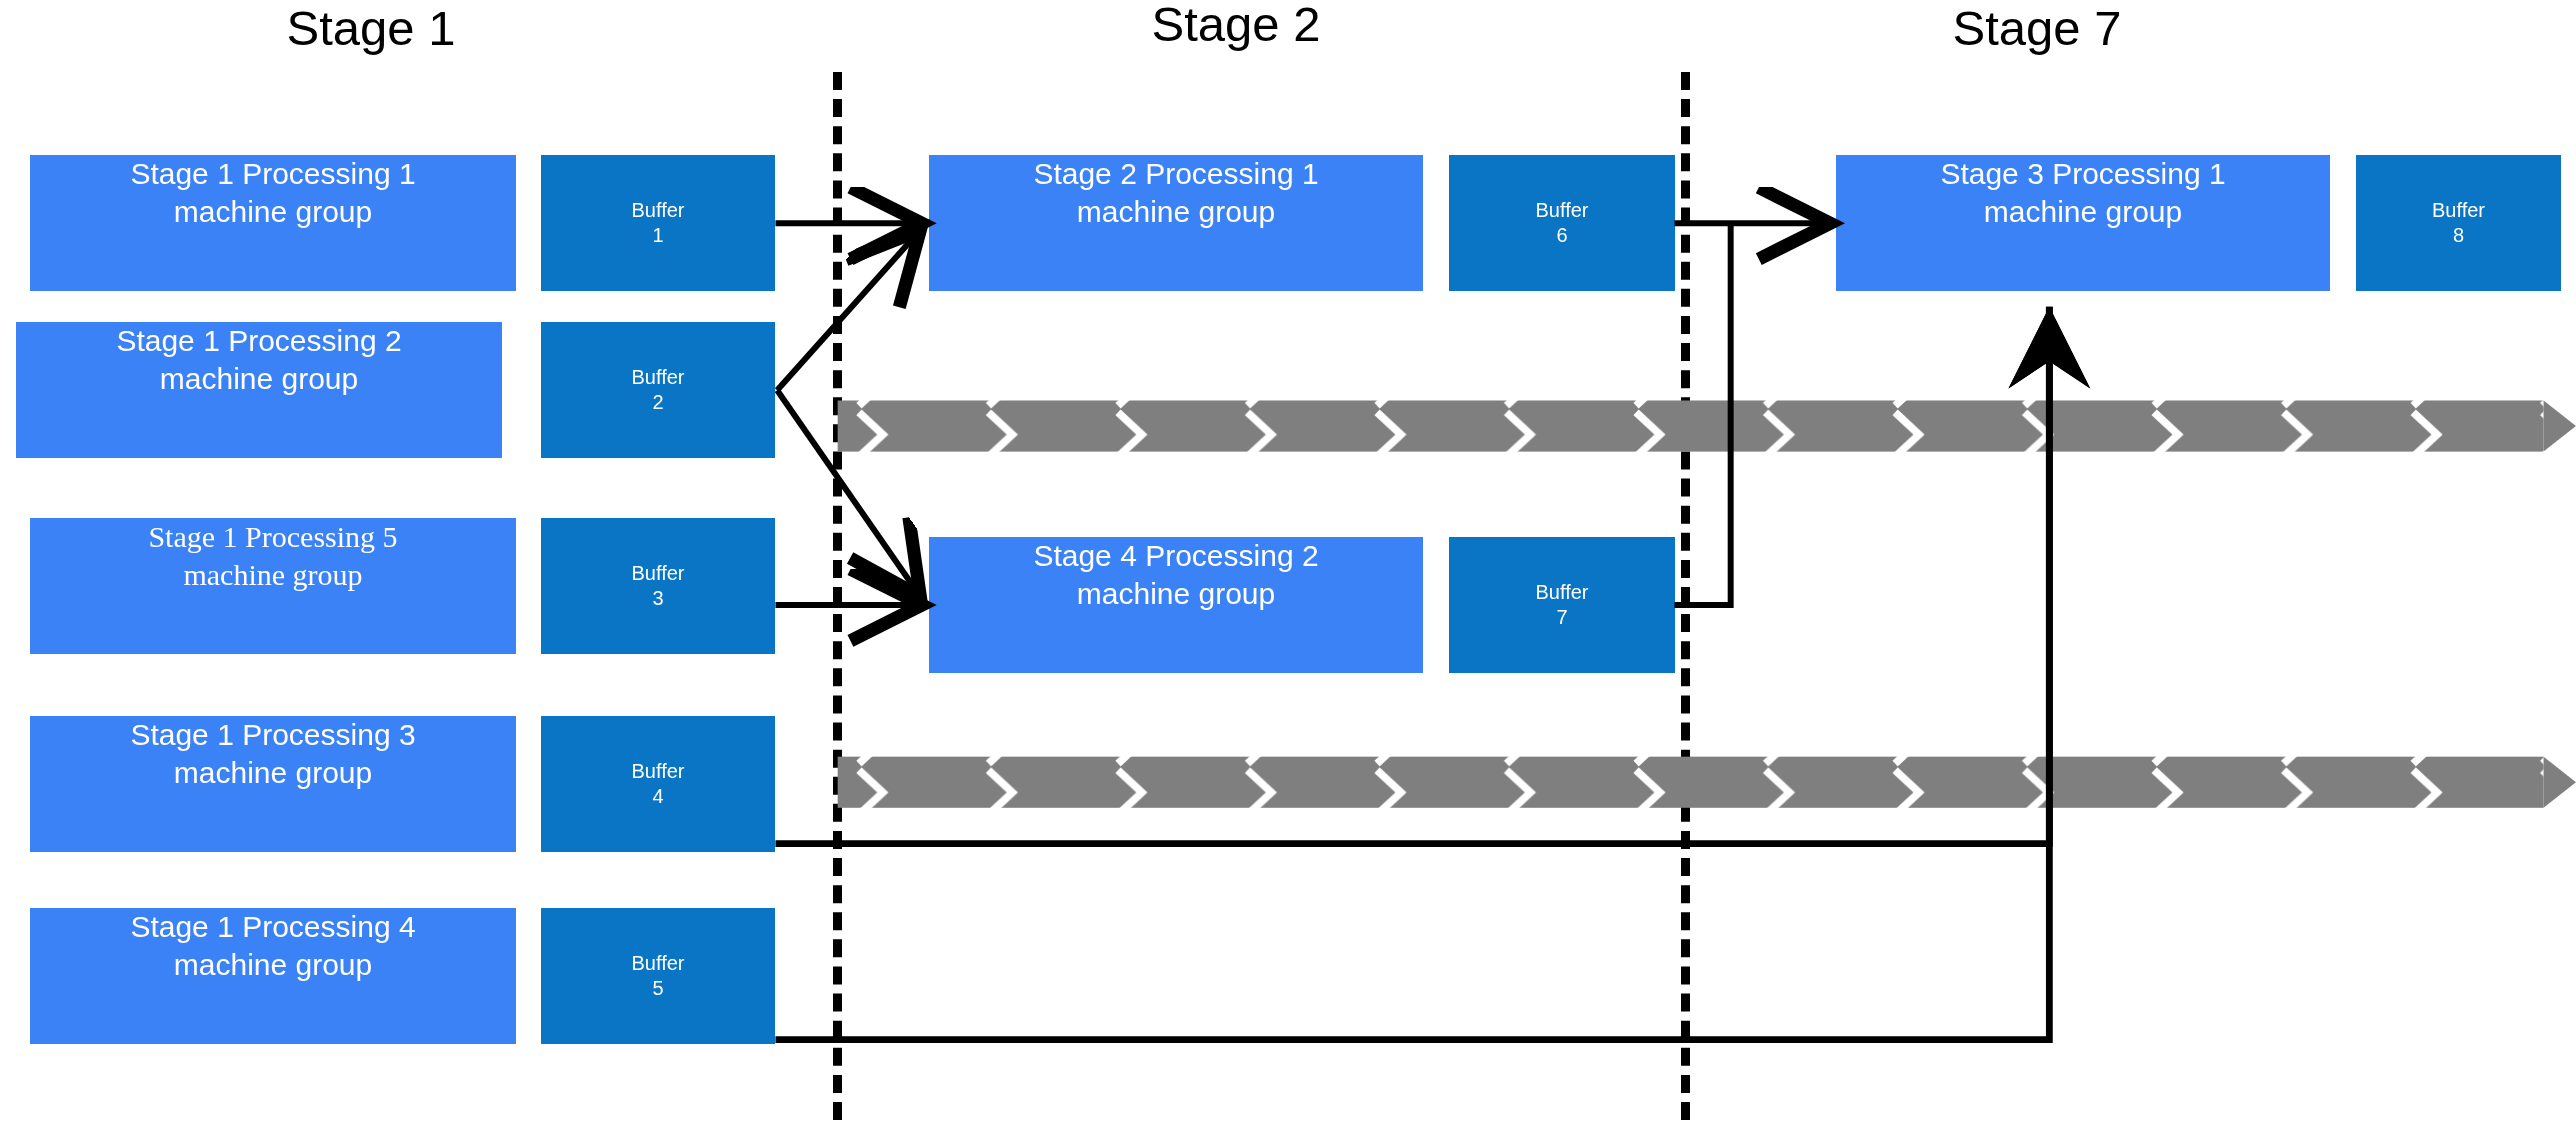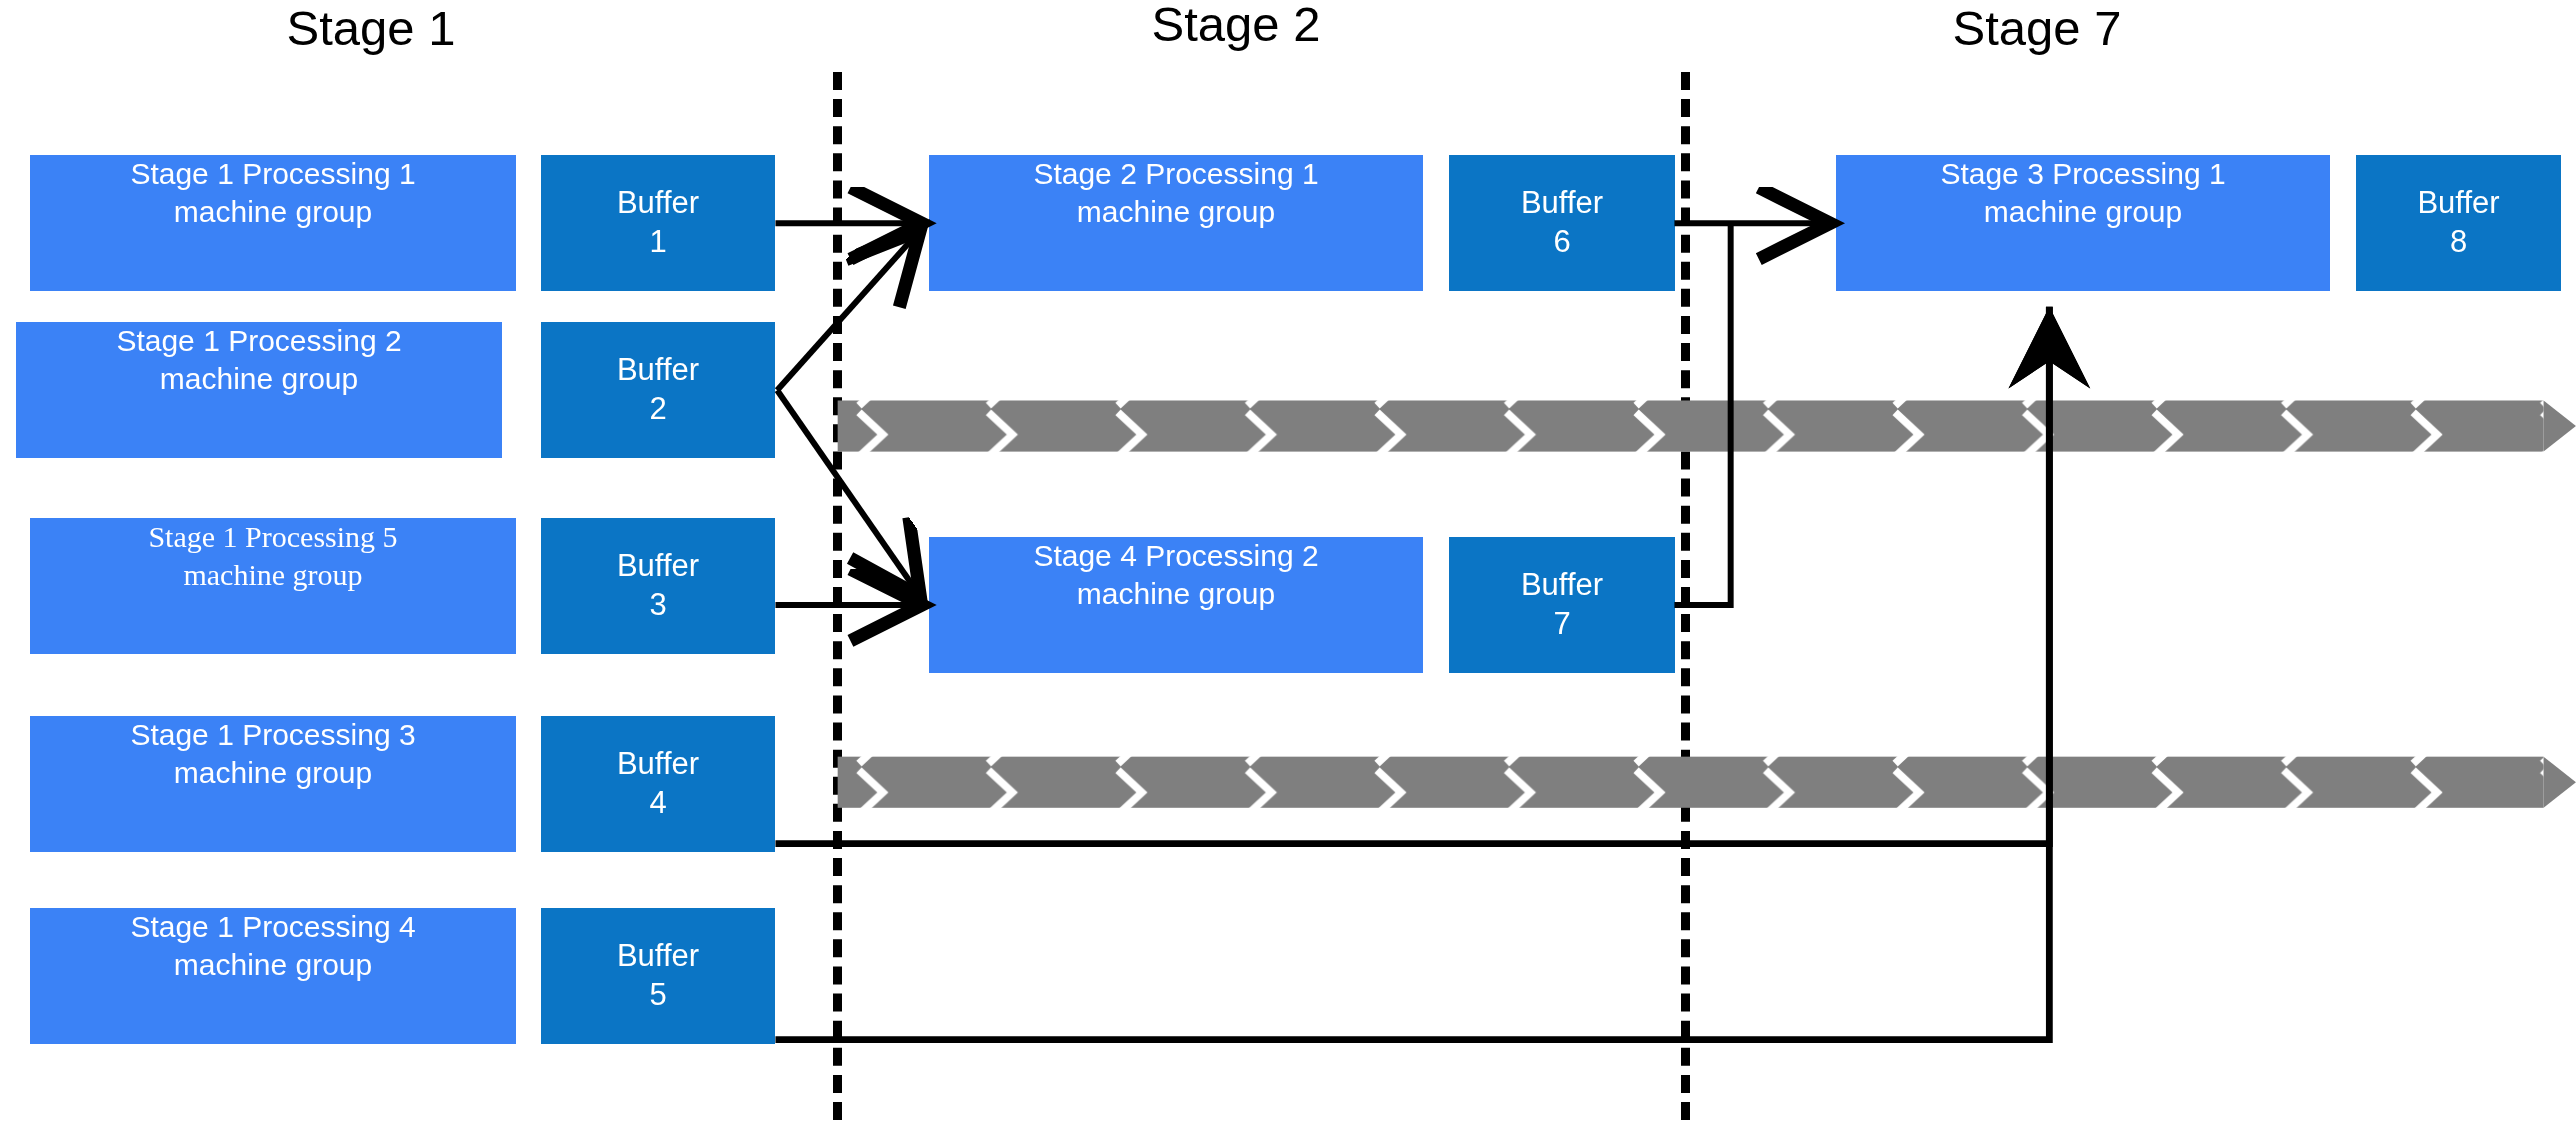--- a/index.html
+++ b/index.html
@@ -28,21 +28,21 @@
     display:flex;
     align-items:flex-start;
     justify-content:center;
     text-align:center;
   }
   .proc-box .txt{display:block;padding:0 8.5px;}
   .buffer-box{
     position:absolute;
     background:#0b75c5;
     color:#ffffff;
-    font-size:31px;
+    font-size:20px;
     line-height:1.25;
     display:flex;
     align-items:center;
     justify-content:center;
     text-align:center;
   }
   .divider{
     position:absolute;
     width:0;
     border-left:9.4px dashed #000000;

